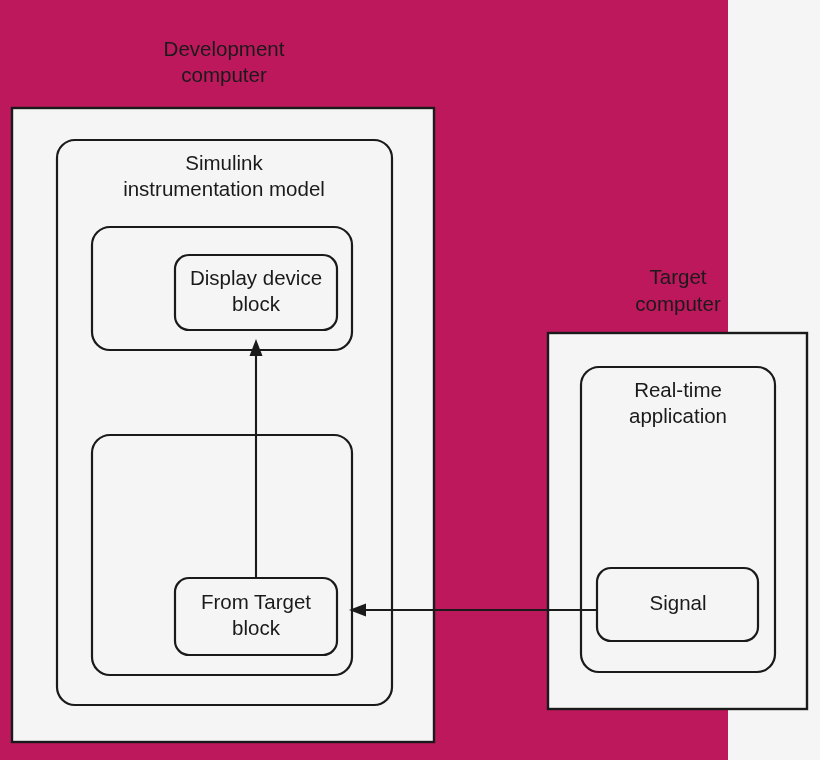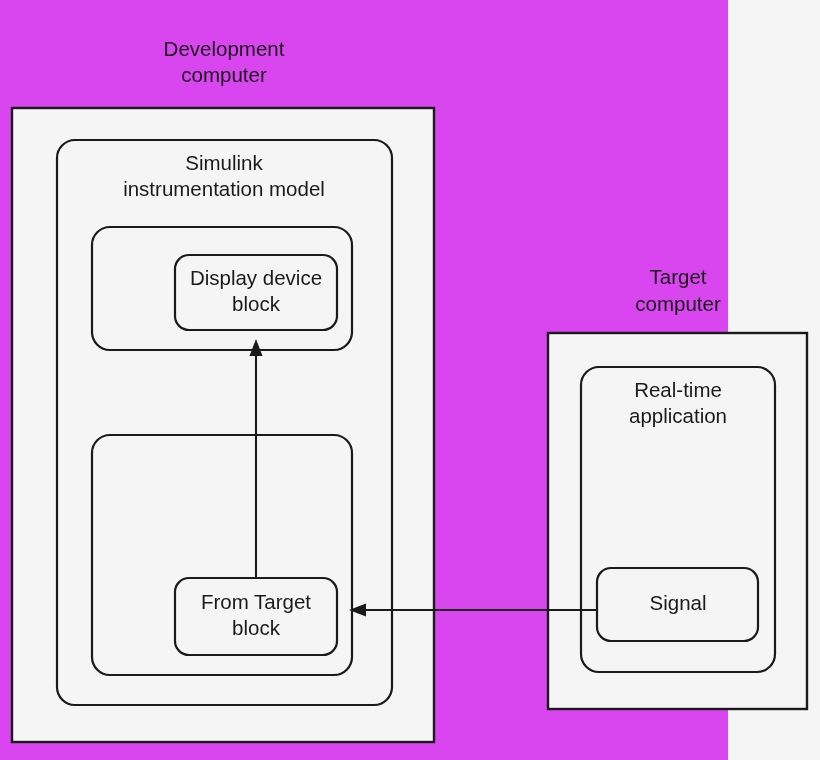--- a/index.html
+++ b/index.html
@@ -10,21 +10,21 @@
     width: 820px;
     height: 760px;
     background: #f5f5f5;
     font-family: "Liberation Sans", sans-serif;
     overflow: hidden;
   }
   #diagram-root {
     position: relative;
     width: 728px;
     height: 760px;
-    background: #d946ef;
+    background: #be185d;
   }
   svg.diagram-canvas {
     position: absolute;
     top: 0;
     left: 0;
     width: 820px;
     height: 760px;
     display: block;
   }
   .container-rect {

